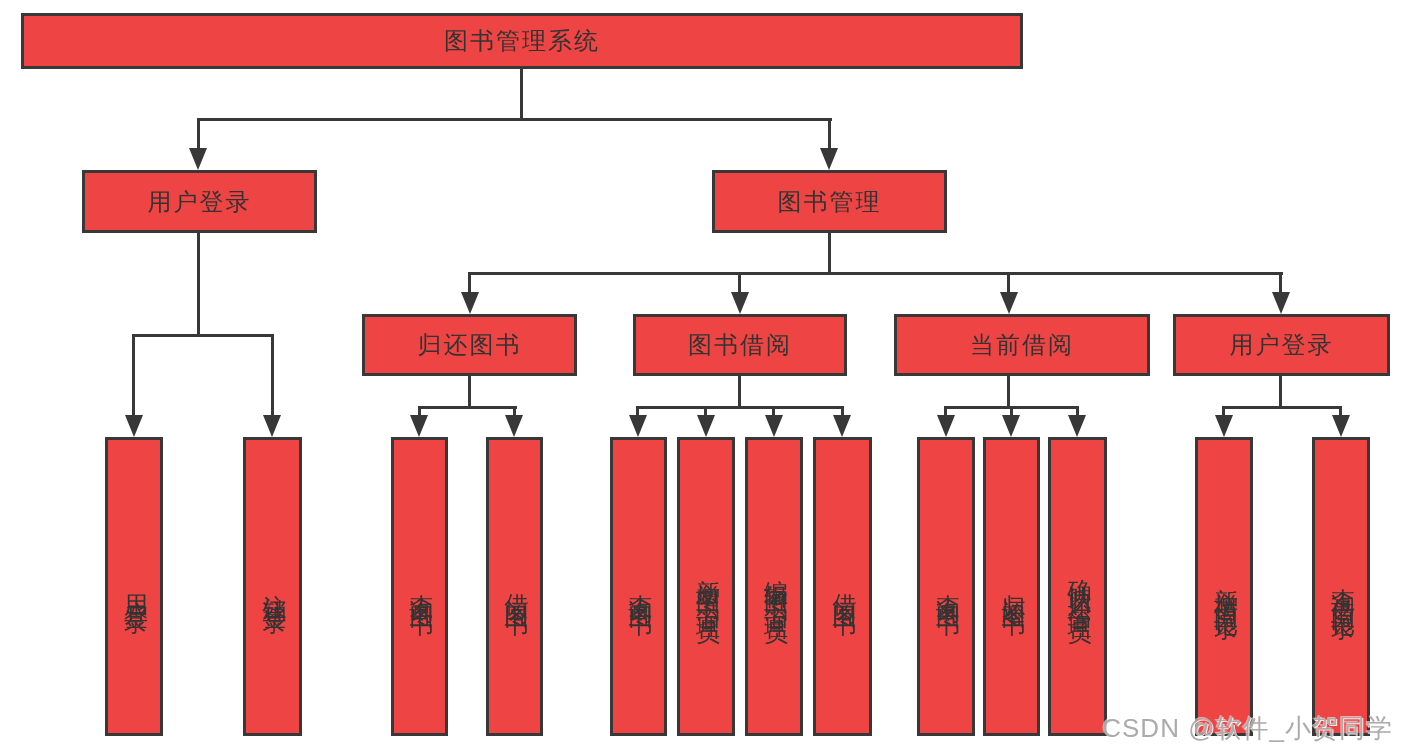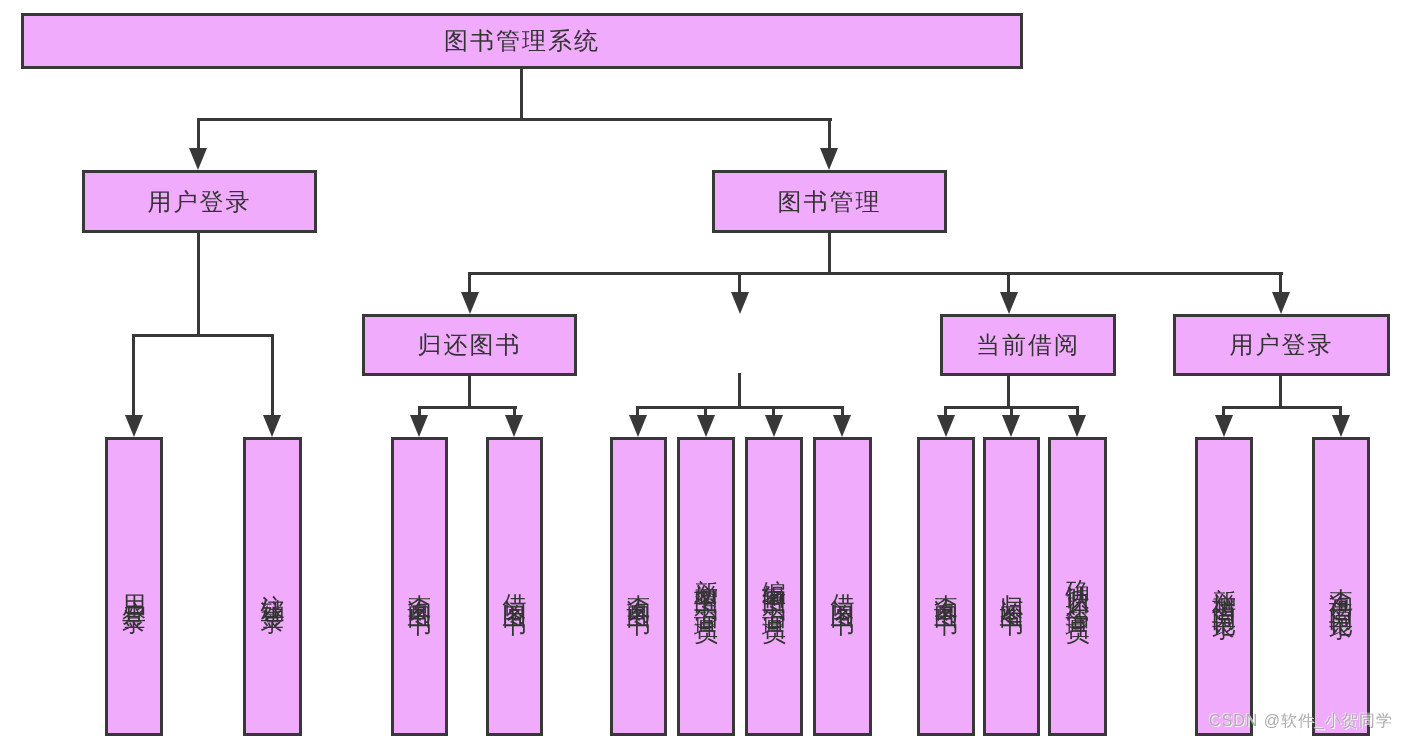--- a/index.html
+++ b/index.html
@@ -12,24 +12,25 @@
   #canvas{
     position:relative;
     width:1405px;height:747px;
     background:var(--bg);
     font-family:"Liberation Sans","DejaVu Sans",sans-serif;
     overflow:hidden;
   }
   .box{
     position:absolute;
     box-sizing:border-box;
-    background:#f0abfc;
+    background:#ef4444;
     border:3px solid var(--line);
     display:flex;align-items:center;justify-content:center;
     z-index:2;
+    font-family:Liberation Mono, monospace;
   }
   .h-label{
     font-size:24px;color:var(--text);letter-spacing:2px;white-space:nowrap;
   }
   .v-label{
     writing-mode:vertical-rl;
     text-orientation:mixed;
     font-size:24px;color:var(--text);
     letter-spacing:6px;line-height:1;
     white-space:nowrap;
@@ -39,21 +40,21 @@
   .vline{width:3px;}
   .arrowhead{
     position:absolute;width:0;height:0;z-index:1;
     border-left:9px solid transparent;
     border-right:9px solid transparent;
     border-top:22px solid var(--line);
   }
   .watermark{
     position:absolute;
     top:711px;right:12px;
-    font-size:16px;color:var(--wm);
+    font-size:26px;color:var(--wm);
     letter-spacing:1px;white-space:nowrap;
     text-shadow:1px 1px 0 rgba(255,255,255,.85),-1px -1px 0 rgba(255,255,255,.55);
     z-index:5;
   }
 </style>
 </head>
 <body>
 
 <div id="canvas">
 
@@ -66,22 +67,25 @@
   </div>
 
   <div class="box" style="left:712px;top:170px;width:235px;height:63px;">
     <span class="h-label">图书管理</span>
   </div>
 
   <div class="box" style="left:362px;top:314px;width:215px;height:62px;">
     <span class="h-label">归还图书</span>
   </div>
 
-
-  <div class="box" style="left:940px;top:314px;width:176px;height:62px;">
+  <div class="box" style="left:633px;top:314px;width:214px;height:62px;">
+    <span class="h-label">图书借阅</span>
+  </div>
+
+  <div class="box" style="left:894px;top:314px;width:256px;height:62px;">
     <span class="h-label">当前借阅</span>
   </div>
 
   <div class="box" style="left:1173px;top:314px;width:217px;height:62px;">
     <span class="h-label">用户登录</span>
   </div>
 
   <div class="box" style="left:105px;top:437px;width:58px;height:299px;">
     <span class="v-label">用户登录</span>
   </div>

